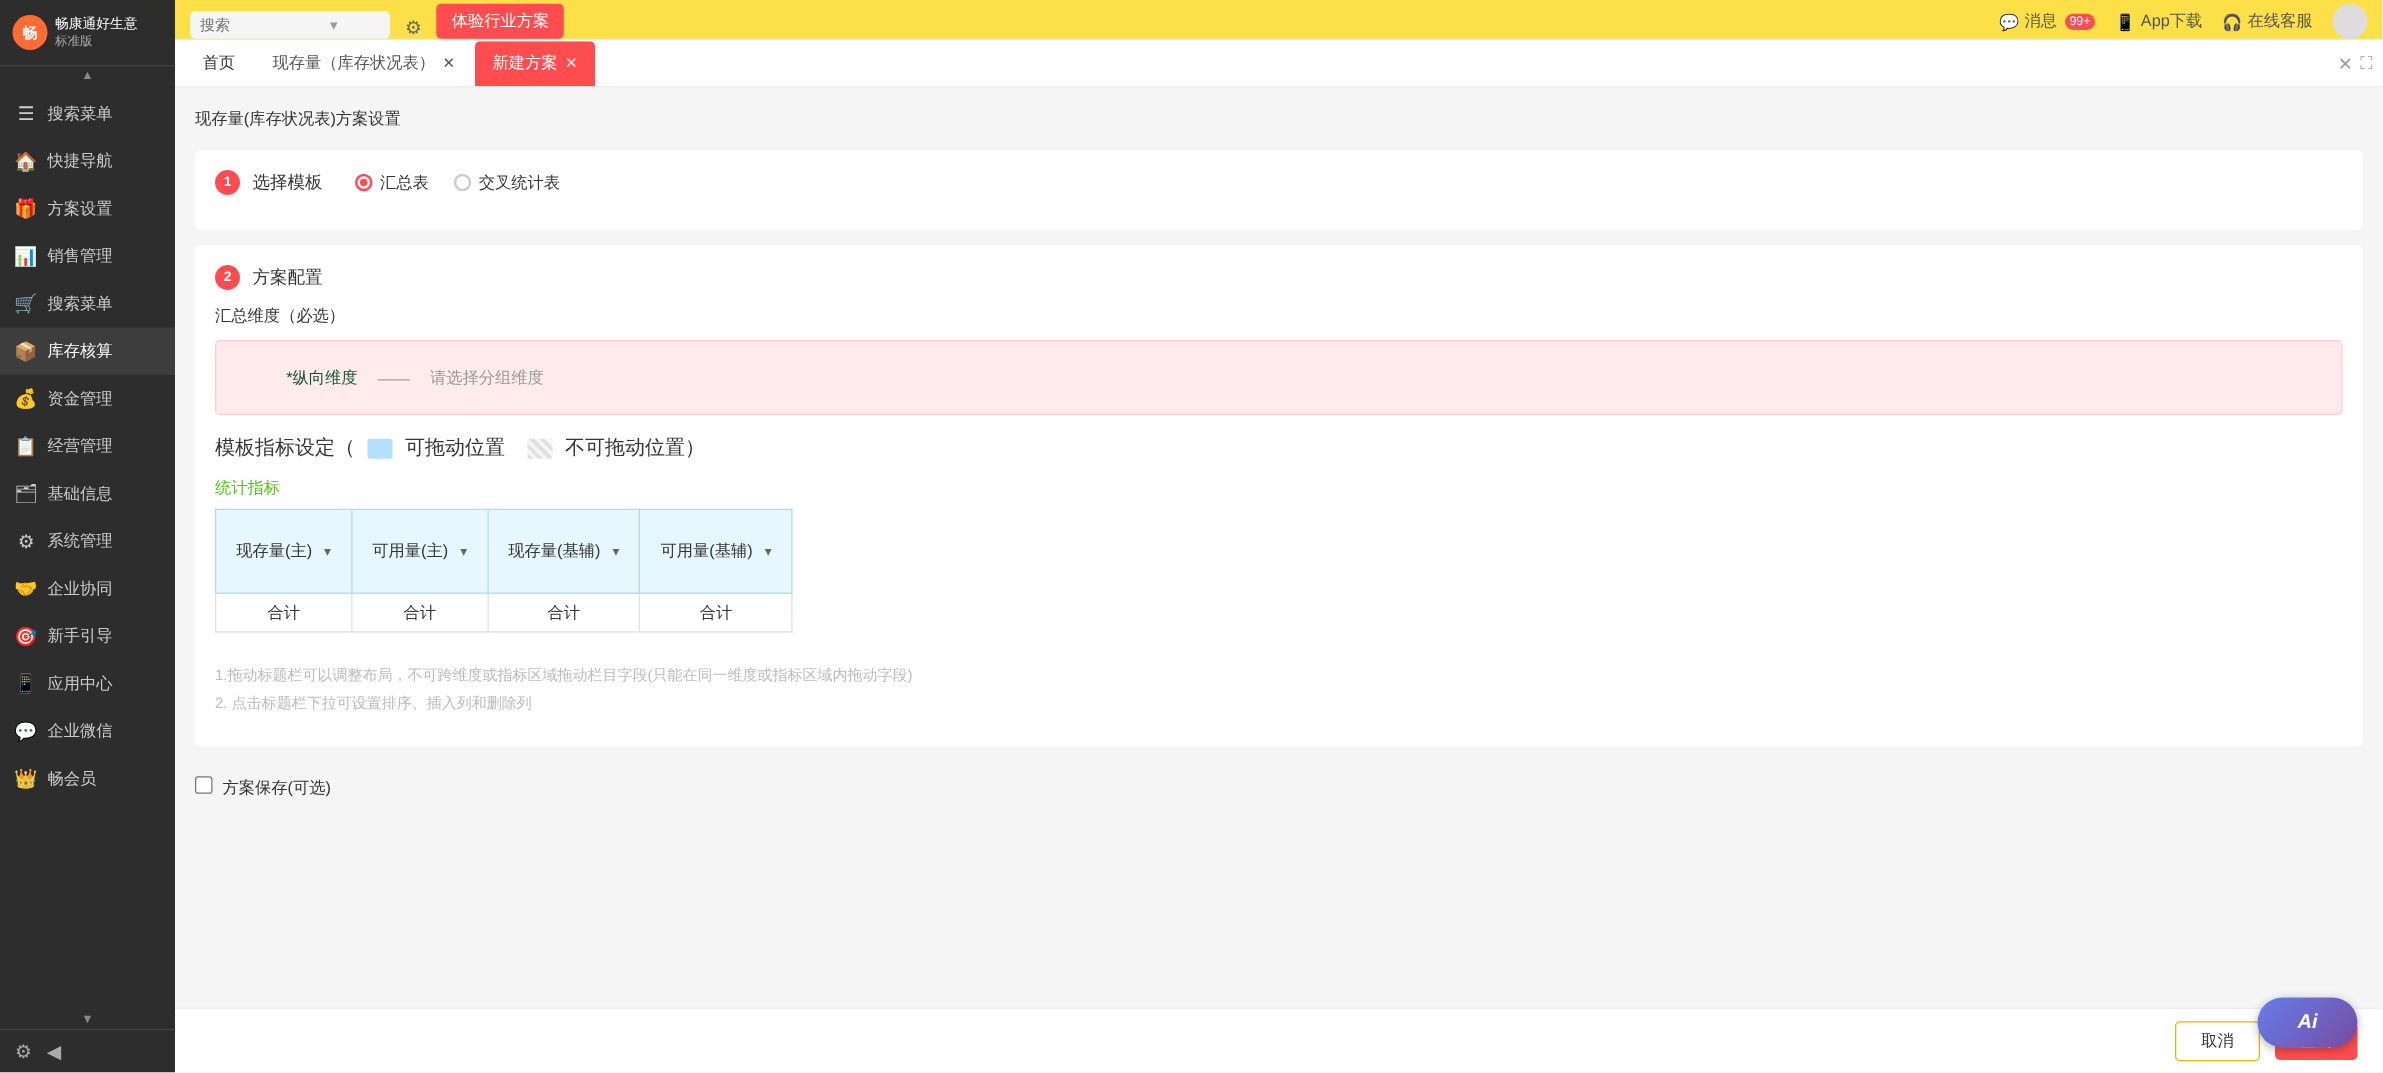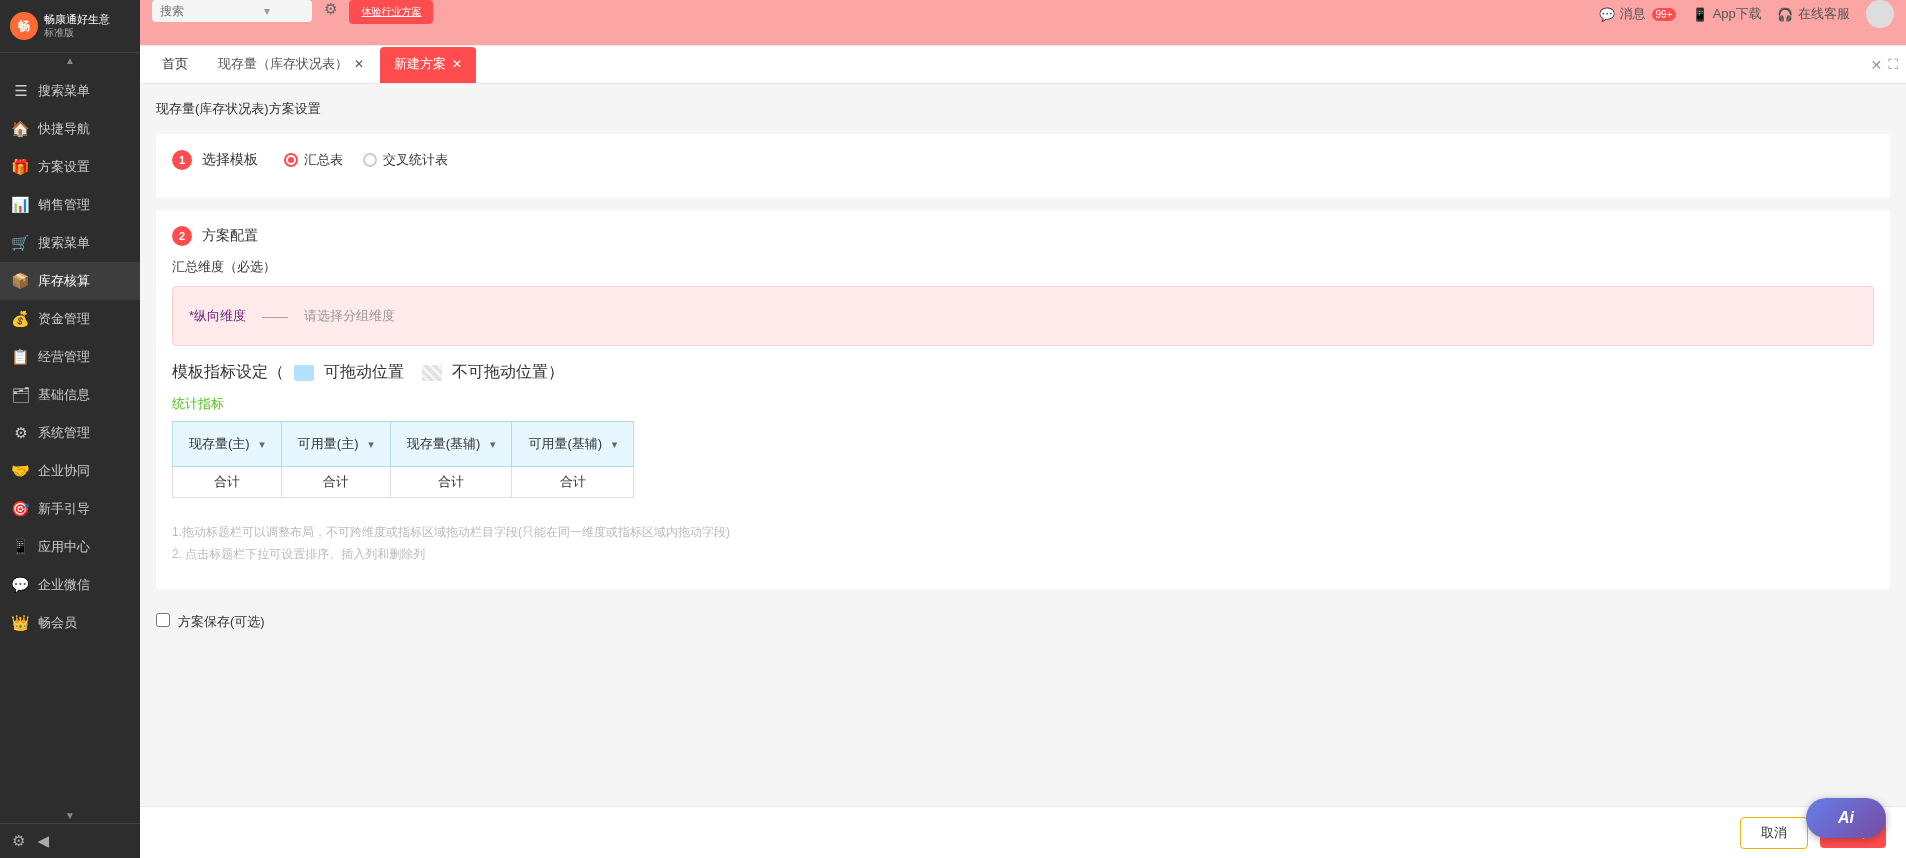--- a/index.html
+++ b/index.html
@@ -56,24 +56,24 @@
       gap: 12px;
       border-top: 1px solid #444;
     }
     .sidebar-footer-icon { color: #aaa; cursor: pointer; font-size: 15px; }
 
     
     .main { flex: 1; display: flex; flex-direction: column; overflow: hidden; }
 
     
     .topbar {
-      background: #fca5a5;
-      height: 46px;
-      display: flex;
-      align-items: flex-start;
+      background: #fde047;
+      height: 32px;
+      display: flex;
+      align-items: flex-end;
       padding: 0 12px;
       border-bottom: 1px solid #e8e8e8;
       gap: 8px;
       flex-shrink: 0;
     }
     .topbar-search {
       display: flex;
       align-items: center;
       background: #f5f5f5;
       border-radius: 4px;
@@ -90,24 +90,23 @@
       color: #666;
     }
     .topbar-chevron { color: #999; font-size: 12px; cursor: pointer; }
     .topbar-gear { color: #666; font-size: 15px; cursor: pointer; margin-left: 4px; }
     .topbar-trial-btn {
       background: #ff4d4f;
       color: white;
       border: none;
       border-radius: 4px;
       padding: 5px 12px;
-      font-size: 10px;
+      font-size: 13px;
       cursor: pointer;
       margin-left: 4px;
-      text-decoration: underline;
     }
     .topbar-right { margin-left: auto; display: flex; align-items: center; gap: 16px; }
     .topbar-msg { display: flex; align-items: center; gap: 4px; cursor: pointer; color: #555; font-size: 13px; }
     .topbar-badge {
       background: #ff4d4f;
       color: white;
       font-size: 10px;
       padding: 1px 4px;
       border-radius: 8px;
       margin-left: 2px;
@@ -251,21 +250,21 @@
       margin-bottom: 8px;
       font-weight: 500;
     }
     .stats-table {
       border-collapse: collapse;
       width: auto;
     }
     .stats-table th {
       background: #e6f7ff;
       border: 1px solid #b3d9f0;
-      padding: 13px 16px;
+      padding: 24px 16px;
       font-size: 13px;
       font-weight: normal;
       color: #333;
       text-align: left;
       white-space: nowrap;
     }
     .stats-table td {
       background: #fff;
       border: 1px solid #e0e0e0;
       padding: 6px 16px;
@@ -514,21 +513,21 @@
 
     <div class="section">
       <div class="step-header">
         <span class="step-badge">2</span>
         <span class="step-title">方案配置</span>
       </div>
 
       <div class="dimension-label">汇总维度（必选）</div>
 
       <div class="dimension-area">
-        <span style="color:#701a75; font-size:13px;">*纵向维度</span>
+        <span style="color:#14532d; font-size:13px;margin-left:40px;">*纵向维度</span>
         <span style="color:#999; font-size:13px;">——</span>
         <span style="color:#999; font-size:13px; cursor:pointer;">请选择分组维度</span>
       </div>
 
       <div class="template-setting">
         <span>模板指标设定（</span>
         <span class="indicator-box"></span>
         <span>可拖动位置</span>
         <span class="indicator-box striped" style="margin-left:8px;"></span>
         <span>不可拖动位置）</span>

